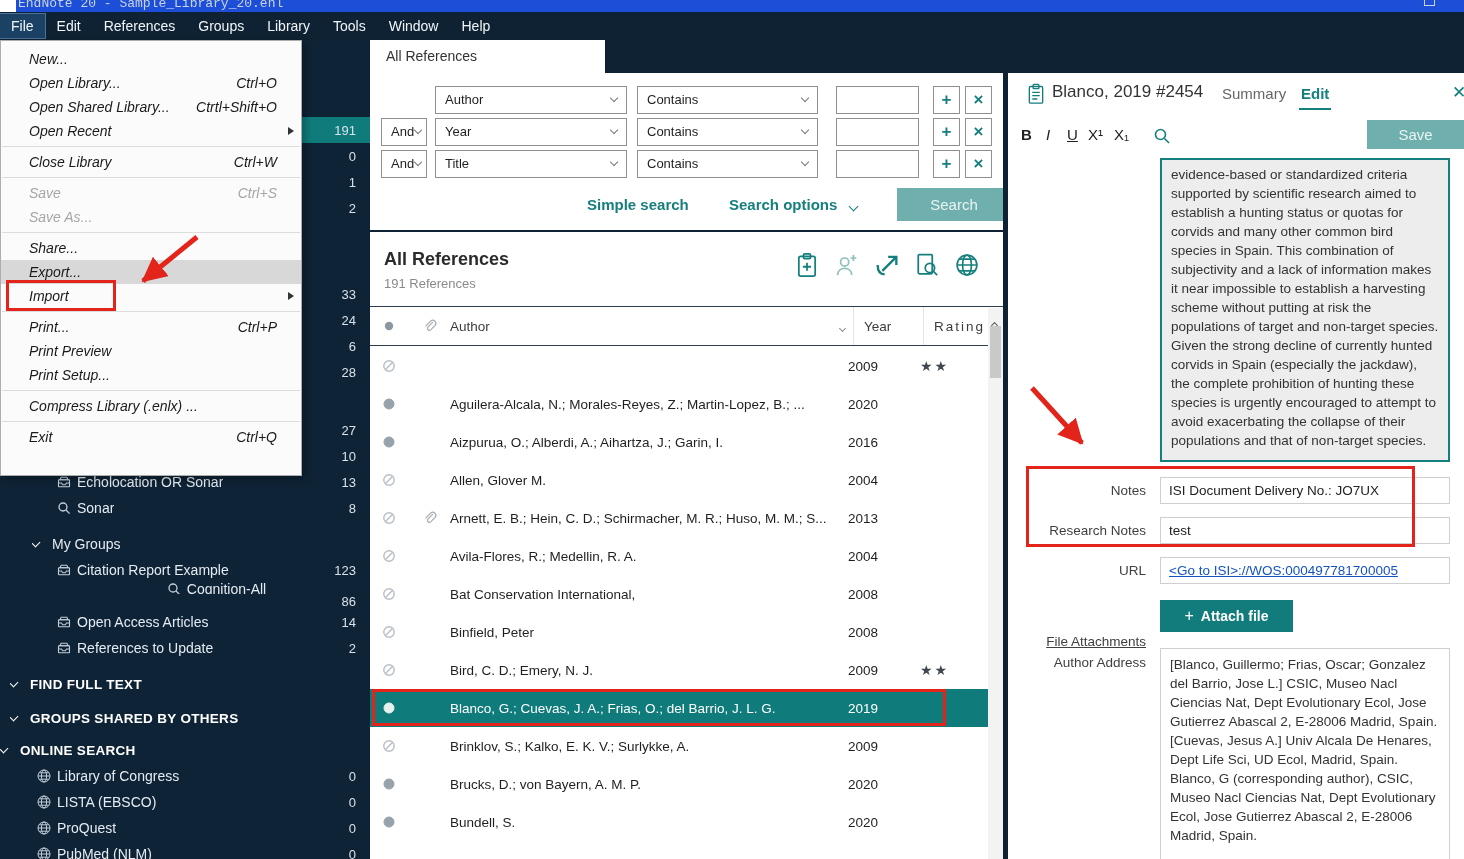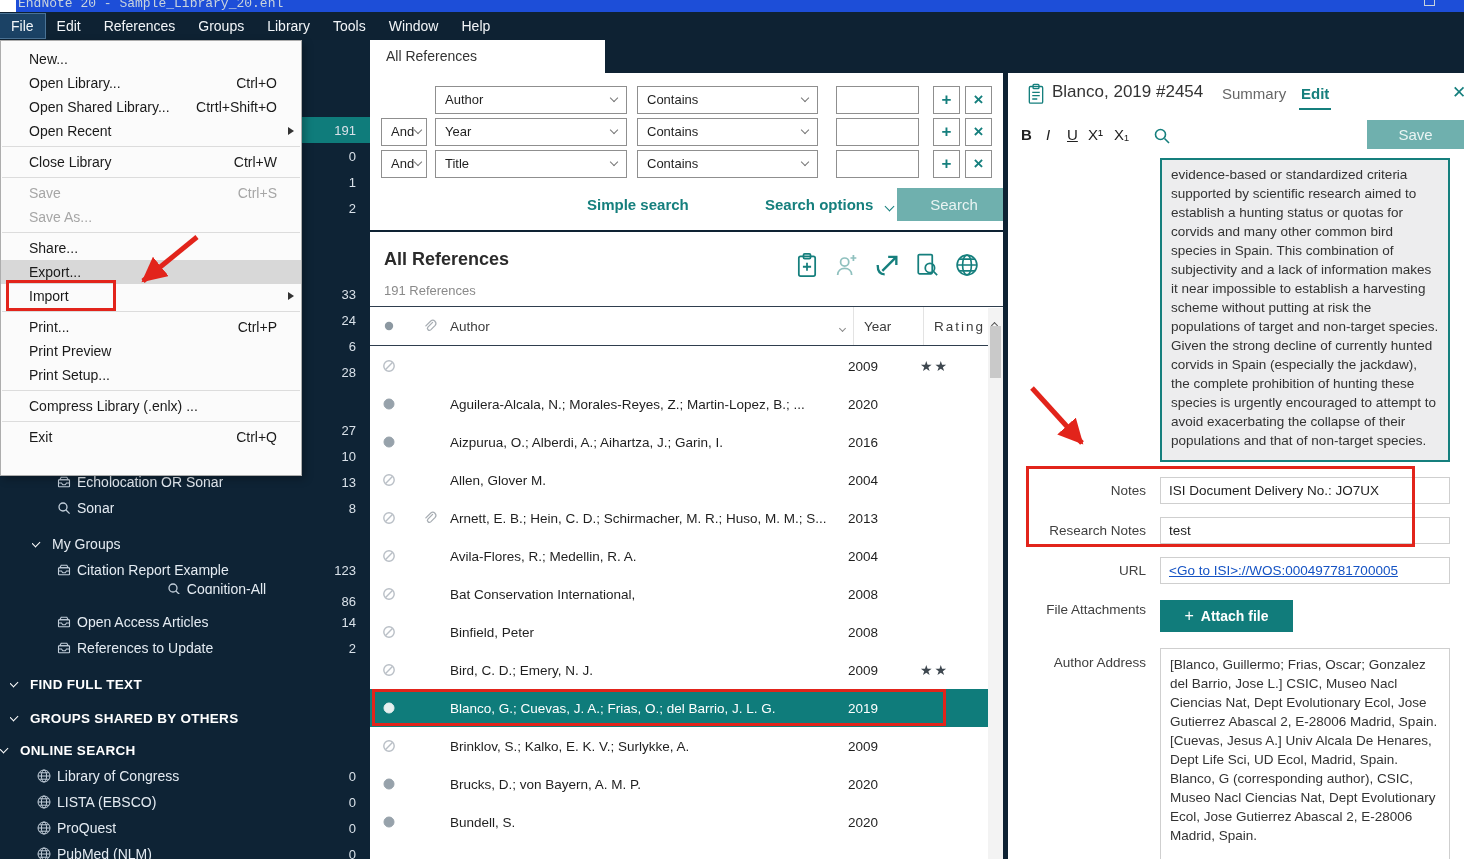--- a/index.html
+++ b/index.html
@@ -53,21 +53,21 @@
   .sinput { height:28px; }
   .sqbtn { width:27px; height:28px; color:#157F7D; font-size:17px; font-weight:700;
            text-align:center; line-height:25px; }
   .teal-link { position:absolute; color:#157F7D; font-size:15px; font-weight:700; }
   .btn-muted { position:absolute; background:#6FB0AE; color:#EAF4F3; font-size:15px;
                text-align:center; border:none; }
 
   
   .list-head { position:absolute; left:370px; top:235px; width:633px; height:71px; background:#fff; z-index:2; }
   .list-title { position:absolute; left:14px; top:14px; font-size:18px; font-weight:700; color:#2b2b2b; }
-  .list-sub { position:absolute; left:14px; top:48px; font-size:13px; color:#8a8a8a; }
+  .list-sub { position:absolute; left:14px; top:41px; font-size:13px; color:#8a8a8a; }
   .action-icons { position:absolute; right:22px; top:16px; display:flex; gap:12px; }
   .action-icons .aicon { width:28px; height:28px; }
   .aicon svg { width:28px; height:28px; }
 
   .table-head { position:absolute; left:370px; top:306px; width:633px; height:40px; background:#fff;
                 border-top:1px solid #2F3E4E; border-bottom:1px solid #2F3E4E;
                 display:flex; align-items:center; z-index:2; font-size:13.5px; color:#3C3C3C; }
   .col-status { width:38px; text-align:center; flex:none; }
   .col-clip { width:42px; text-align:center; flex:none; }
   .col-author { flex:1; overflow:hidden; white-space:nowrap; display:flex; align-items:center; }
@@ -128,21 +128,21 @@
   .attach-btn .plus { font-size:16px; font-weight:400; margin-right:7px; }
   .address-box { position:absolute; left:152px; top:575px; width:290px; height:230px;
                  border:1px solid #CFCFCF; padding:6px 9px; font-size:13.5px; line-height:19px;
                  color:#333; white-space:pre-wrap; overflow:hidden; }
 
   
   .file-menu { position:absolute; left:0; top:40px; width:302px; height:436px; background:#FBFBFB;
                border:1px solid #ADADAD; box-shadow:3px 3px 8px rgba(0,0,0,.28);
                padding-top:6px; z-index:40; }
   .menu-item { height:24px; display:flex; align-items:center; padding:0 24px 0 28px;
-               font-size:14px; color:#1A1A1A; position:relative; }
+               font-size:14px; color:#1A1A1A; position:relative;font-style:italic; }
   .menu-item .ms { margin-left:auto; }
   .menu-item.disabled { color:#A6A6A6; }
   .menu-item.highlighted { background:#D8D8D8; }
   .menu-sep { height:1px; background:#DCDCDC; margin:3px 1px; }
   .subarrow { position:absolute; right:7px; top:8px; width:0; height:0;
               border-left:6px solid #333; border-top:4px solid transparent; border-bottom:4px solid transparent; }
 
   
   .red-box { position:absolute; border:3px solid #E2241B; z-index:60; pointer-events:none; }
   .arrows { position:absolute; left:0; top:0; width:1464px; height:859px; z-index:61; pointer-events:none; }
@@ -402,21 +402,21 @@
     <span>And</span><span class="vchev" style="right:5px"></span></div>
   <div class="sel" style="left:65px; top:77px; width:192px;">
     <span>Title</span><span class="vchev"></span></div>
   <div class="sel" style="left:267px; top:77px; width:181px;">
     <span>Contains</span><span class="vchev"></span></div>
   <div class="sinput" style="left:466px; top:77px; width:83px;"></div>
   <div class="sqbtn" style="left:563px; top:77px;">+</div>
   <div class="sqbtn" style="left:595px; top:77px;">×</div>
 
   <a class="teal-link" style="left:217px; top:123px;">Simple search</a>
-  <a class="teal-link" style="left:359px; top:123px;margin-left:36px;">
+  <a class="teal-link" style="left:359px; top:123px;">
     <span>Search options</span>
     <span class="vchev" style="position:relative; border-color:#157F7D; margin-left:8px;"></span></a>
   <button class="btn-muted" style="left:507px; top:115px; width:114px; height:33px;margin-left:20px;">Search</button>
 </div>
 
 <div class="list-head">
   <div class="list-title">All References</div>
   <div class="list-sub">191 References</div>
   <div class="action-icons">
     <span class="aicon">
@@ -638,21 +638,21 @@
   <div class="fld-label" style="top:410px;">Notes</div>
   <div class="fld-input" style="top:404px;">ISI Document Delivery No.: JO7UX</div>
 
   <div class="fld-label" style="top:450px;">Research Notes</div>
   <div class="fld-input" style="top:444px;">test</div>
 
   <div class="fld-label" style="top:490px;">URL</div>
   <div class="fld-input" style="top:484px;">
     <span class="fld-link">&lt;Go to ISI&gt;://WOS:000497781700005</span></div>
 
-  <div class="fld-label" style="top:529px;">File Attachments</div>
+  <div class="fld-label" style="top:561px;text-decoration:underline;">File Attachments</div>
   <button class="attach-btn">
     <span class="plus">+</span><span>Attach file</span></button>
 
   <div class="fld-label" style="top:582px;">Author Address</div>
   <div class="address-box">[Blanco, Guillermo; Frias, Oscar; Gonzalez del Barrio, Jose L.] CSIC, Museo Nacl Ciencias Nat, Dept Evolutionary Ecol, Jose Gutierrez Abascal 2, E-28006 Madrid, Spain.
 [Cuevas, Jesus A.] Univ Alcala De Henares, Dept Life Sci, UD Ecol, Madrid, Spain.
 Blanco, G (corresponding author), CSIC, Museo Nacl Ciencias Nat, Dept Evolutionary Ecol, Jose Gutierrez Abascal 2, E-28006 Madrid, Spain.</div>
 </div>
 
 <div class="file-menu">

